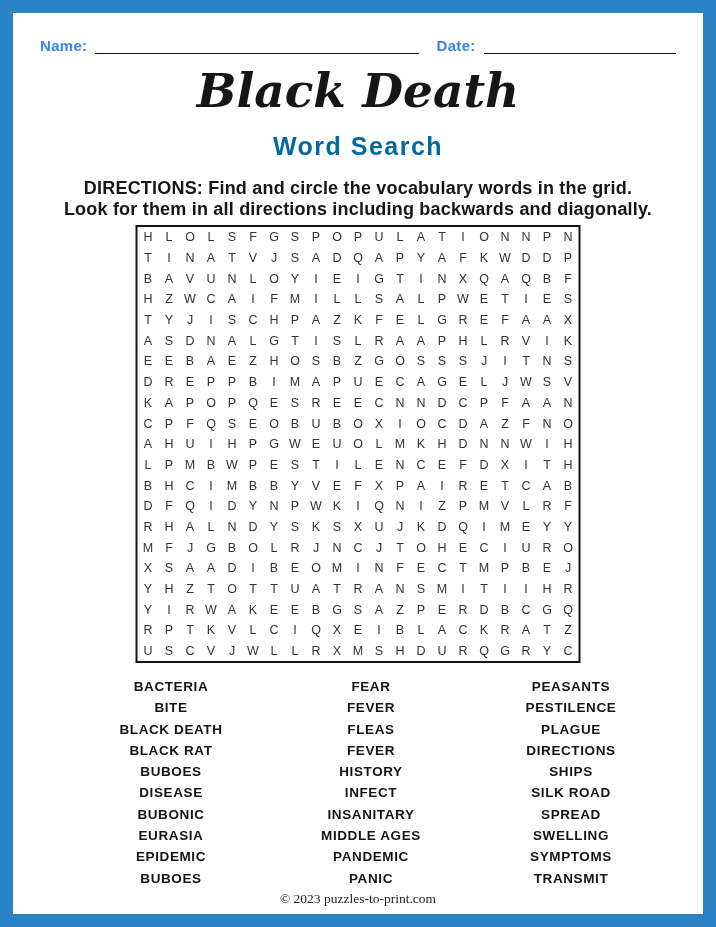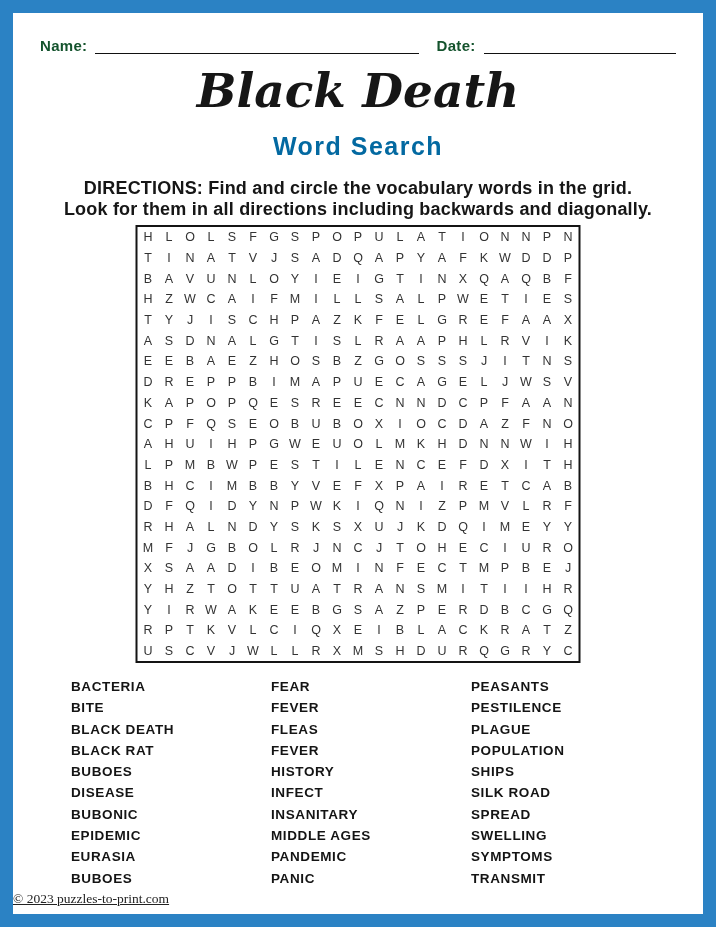--- a/index.html
+++ b/index.html
@@ -11,21 +11,21 @@
     -webkit-font-smoothing:antialiased;
   }
   .page{
     position:absolute;left:13px;top:13px;right:13px;bottom:13px;
     background:#ffffff;
   }
   
   .name-row{
     position:absolute;left:27px;right:27px;top:24px;
     display:flex;align-items:flex-end;
-    font-size:15px;font-weight:600;color:#14532d;
+    font-size:15px;font-weight:600;color:#3b82f6;
     letter-spacing:.3px;
   }
   .label{white-space:nowrap;padding-right:8px;}
   .rule{border-bottom:1.7px solid #111;height:15px;}
   .rule.name{flex:1.68;margin-right:18px;}
   .rule.date{flex:1;}
   
   .title{
     position:absolute;left:0;right:0;top:50px;
     text-align:center;
@@ -57,31 +57,32 @@
   .cell{
     display:flex;align-items:center;justify-content:center;
     font-size:12.5px;font-weight:500;color:#333;
     font-family:"Liberation Sans",sans-serif;
   }
   
   .word-list{
     position:absolute;top:663px;left:58px;width:600px;
     display:flex;
   }
-  .word-col{width:200px;text-align:left;}
+  .word-col{width:200px;text-align:center;}
   .word{
     height:21.3px;line-height:21.3px;
     font-size:13.5px;font-weight:700;color:#141414;
     letter-spacing:.6px;white-space:nowrap;
   }
   
   .footer{
     position:absolute;left:0;right:0;top:878px;
+    text-align:center;
     font-family:"Liberation Serif","DejaVu Serif",serif;
-    font-size:13.5px;color:#222;text-decoration:underline;
+    font-size:13.5px;color:#222;
   }
 </style>
 </head>
 <body>
 
 <div class="page">
 
   <div class="name-row">
     <span class="label">Name:</span>
     <span class="rule name"></span>
@@ -543,41 +544,41 @@
 
   <div class="word-list">
     <div class="word-col">
         <div class="word">BACTERIA</div>
         <div class="word">BITE</div>
         <div class="word">BLACK DEATH</div>
         <div class="word">BLACK RAT</div>
         <div class="word">BUBOES</div>
         <div class="word">DISEASE</div>
         <div class="word">BUBONIC</div>
+        <div class="word">EURASIA</div>
         <div class="word">EPIDEMIC</div>
-        <div class="word">EURASIA</div>
         <div class="word">BUBOES</div>
       </div>
     <div class="word-col">
         <div class="word">FEAR</div>
         <div class="word">FEVER</div>
         <div class="word">FLEAS</div>
         <div class="word">FEVER</div>
         <div class="word">HISTORY</div>
         <div class="word">INFECT</div>
         <div class="word">INSANITARY</div>
         <div class="word">MIDDLE AGES</div>
         <div class="word">PANDEMIC</div>
         <div class="word">PANIC</div>
       </div>
     <div class="word-col">
         <div class="word">PEASANTS</div>
         <div class="word">PESTILENCE</div>
         <div class="word">PLAGUE</div>
-        <div class="word">POPULATION</div>
+        <div class="word">DIRECTIONS</div>
         <div class="word">SHIPS</div>
         <div class="word">SILK ROAD</div>
         <div class="word">SPREAD</div>
         <div class="word">SWELLING</div>
         <div class="word">SYMPTOMS</div>
         <div class="word">TRANSMIT</div>
       </div>
   </div>
 
   <div class="footer">© 2023 puzzles-to-print.com</div>

